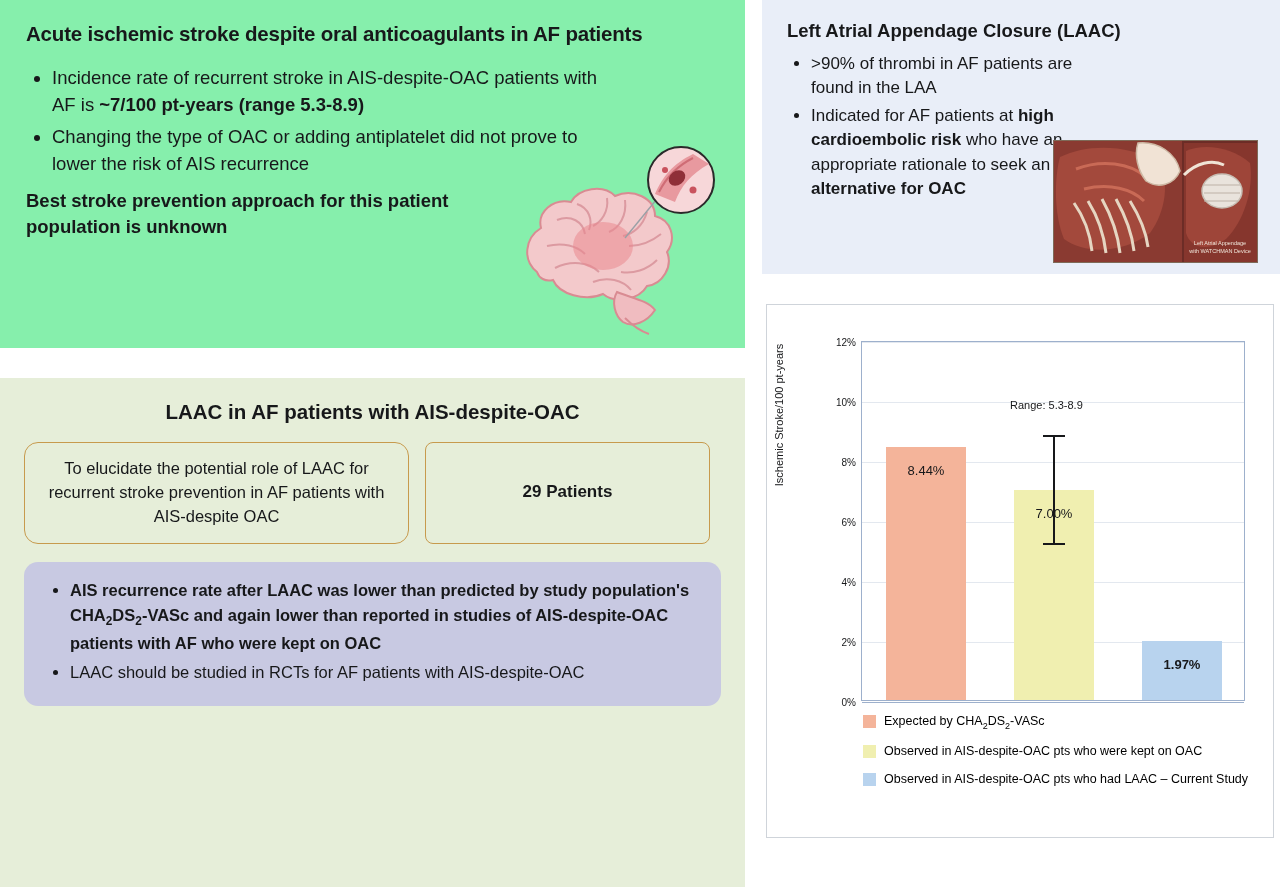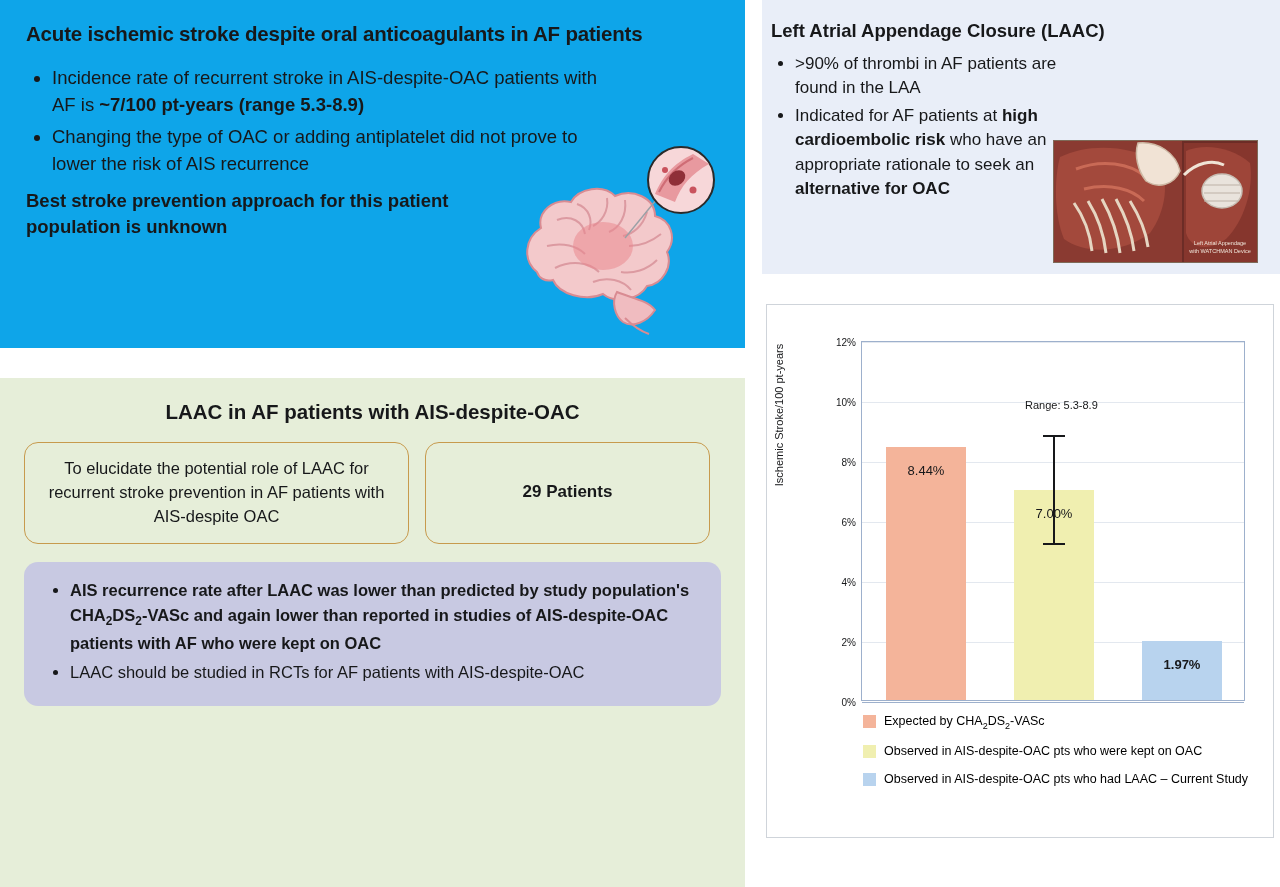--- a/index.html
+++ b/index.html
@@ -14,21 +14,21 @@
     width: 1280px; height: 887px;
     overflow: hidden;
     background: #ffffff;
   }
 
   
   .panel-a {
     position: absolute;
     left: 0; top: 0;
     width: 745px; height: 348px;
-    background: #0ea5e9;
+    background: #86efac;
     padding: 22px 26px 0 26px;
   }
   .panel-a h2 {
     margin: 0 0 18px 0;
     font-size: 20.5px;
     font-weight: bold;
     color: #17181a;
     letter-spacing: -0.2px;
   }
   .panel-a ul {
@@ -82,21 +82,21 @@
     padding: 14px 16px;
     font-size: 16.5px;
     line-height: 1.45;
     color: #17181a;
     text-align: center;
     display: flex;
     flex-direction: column;
     justify-content: center;
   }
   .obox.left { width: 385px; }
-  .obox.right { width: 285px; }
+  .obox.right { width: 285px; border-radius: 8px; }
   .obox .big { font-weight: bold; font-size: 17px; margin-bottom: 2px; }
 
   .tan-box {
     margin-top: 20px;
     background: #f3d9c2;
     border-radius: 14px;
     padding: 16px 18px 16px 20px;
   }
   .tan-box ul, .lav-box ul { margin: 0; padding-left: 26px; list-style: disc; }
   .tan-box li {
@@ -111,21 +111,21 @@
   .lav-box li {
     font-size: 16.5px; line-height: 1.5; color: #17181a; margin-bottom: 5px;
   }
 
   
   .panel-c {
     position: absolute;
     left: 762px; top: 0;
     width: 518px; height: 274px;
     background: #e9eef8;
-    padding: 20px 22px 0 9px;
+    padding: 20px 22px 0 25px;
   }
   .panel-c h2 {
     margin: 0 0 10px 0;
     font-size: 18.5px;
     font-weight: bold;
     color: #17181a;
   }
   .panel-c ul { margin: 0; padding-left: 24px; list-style: disc; }
   .panel-c li {
     font-size: 17px; line-height: 1.42; color: #17181a; margin-bottom: 4px;
@@ -361,21 +361,21 @@
           <div class="ytick" style="top: 60px;">10%</div>
           <div class="gridline" style="top: 0px;"></div>
           <div class="ytick" style="top: 0px; margin-left: 47px;">12%</div>
           <div class="bar" style="left: 24px; width: 80px; height: 253.2px; background: rgb(244, 180, 154);"></div>
           <div class="bar-label" style="left: 64px; top: 120.8px;">8.44%</div>
           <div class="bar" style="left: 152px; width: 80px; height: 210px; background: rgb(240, 239, 176);"></div>
           <div class="bar-label" style="left: 192px; top: 164px;">7.00%</div>
           <div class="errbar" style="left: 191.2px; top: 93px; width: 1.6px; height: 108px;"></div>
           <div class="errbar" style="left: 181px; top: 93px; width: 22px; height: 1.6px;"></div>
           <div class="errbar" style="left: 181px; top: 201px; width: 22px; height: 1.6px;"></div>
-          <div class="range-note" style="left: 163px; top: 57px;">Range: 5.3-8.9</div>
+          <div class="range-note" style="left: 148px; top: 57px;">Range: 5.3-8.9</div>
           <div class="bar" style="left: 280px; width: 80px; height: 59.1px; background: rgb(184, 211, 238);"></div>
           <div class="bar-label" style="left: 320px; top: 314.9px; font-weight: bold;">1.97%</div>
         </div>
       <div class="legend" id="legend-area">
           <div class="legend-item">
             <span class="legend-swatch" style="background: rgb(244, 180, 154);"></span>
             <span class="legend-text">Expected by CHA<sub>2</sub>DS<sub>2</sub>-VASc</span>
           </div>
           <div class="legend-item">
             <span class="legend-swatch" style="background: rgb(240, 239, 176);"></span>

